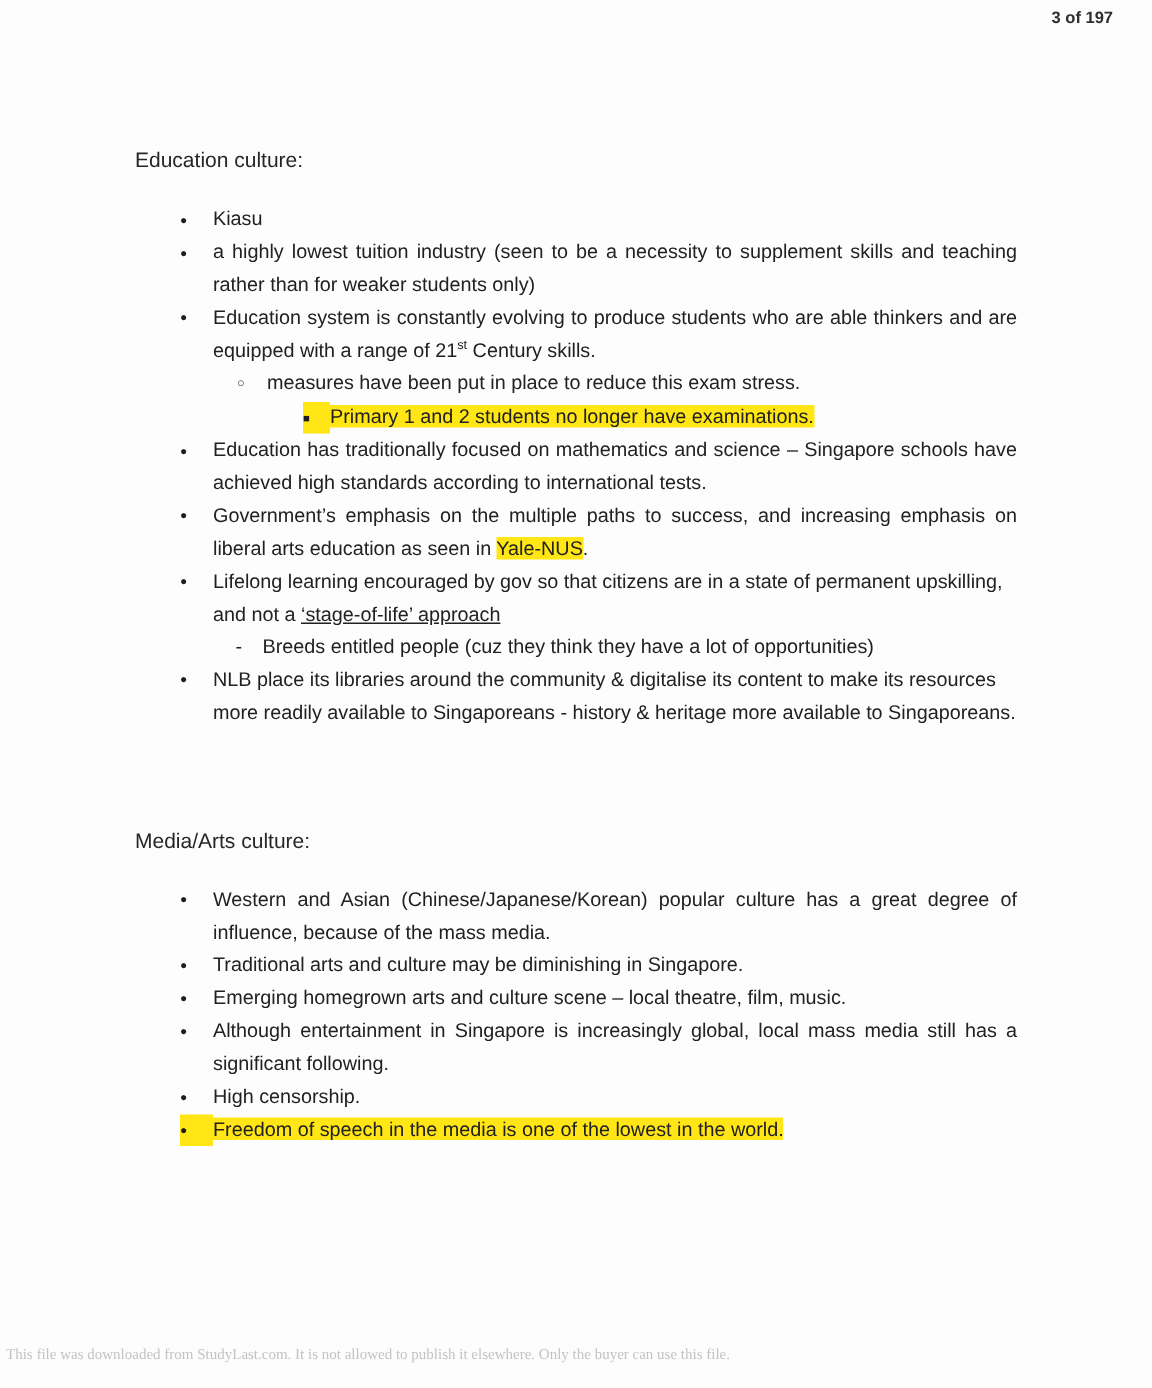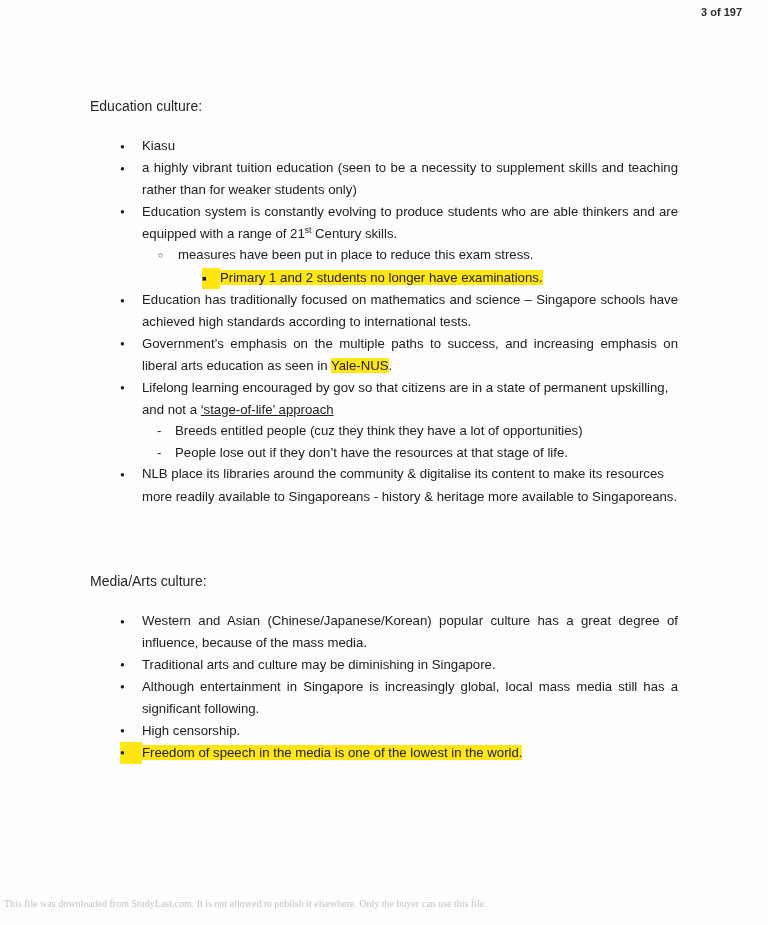--- a/index.html
+++ b/index.html
@@ -69,37 +69,37 @@
 <body>
 
 <div class="page">
   <div class="page-number">3 of 197</div>
   <div class="content">
     <div>
         <div class="section">
           <div class="section-heading">Education culture:</div>
           <div class="bullet-list">
             <div class="item lvl1"><span class="marker">●</span><span class="txt"><span class="seg">Kiasu</span></span></div>
-            <div class="item lvl1 justify"><span class="marker">●</span><span class="txt"><span class="seg">a highly vibrant tuition education (seen to be a necessity to supplement skills and teaching rather than for weaker students only)</span></span></div>
+            <div class="item lvl1 justify"><span class="marker">●</span><span class="txt"><span class="seg">a highly lowest tuition industry (seen to be a necessity to supplement skills and teaching rather than for weaker students only)</span></span></div>
             <div class="item lvl1 justify"><span class="marker">●</span><span class="txt"><span class="seg">Education system is constantly evolving to produce students who are able thinkers and are equipped with a range of 21</span><sup class="seg">st</sup><span class="seg"> Century skills.</span></span></div>
             <div class="item lvl2"><span class="marker">○</span><span class="txt"><span class="seg">measures have been put in place to reduce this exam stress.</span></span></div>
             <div class="item lvl3 hl-full"><span class="marker">■</span><span class="txt"><span class="seg">Primary 1 and 2 students no longer have examinations.</span></span></div>
             <div class="item lvl1 justify"><span class="marker">●</span><span class="txt"><span class="seg">Education has traditionally focused on mathematics and science – Singapore schools have achieved high standards according to international tests.</span></span></div>
             <div class="item lvl1 justify"><span class="marker">●</span><span class="txt"><span class="seg">Government’s emphasis on the multiple paths to success, and increasing emphasis on liberal arts education as seen in </span><span class="seg hl">Yale-NUS</span><span class="seg">.</span></span></div>
             <div class="item lvl1"><span class="marker">●</span><span class="txt"><span class="seg">Lifelong learning encouraged by gov so that citizens are in a state of permanent upskilling, and not a </span><span class="seg ul">‘stage-of-life’ approach</span></span></div>
             <div class="item lvl2 dash"><span class="marker">-</span><span class="txt"><span class="seg">Breeds entitled people (cuz they think they have a lot of opportunities)</span></span></div>
-            <div class="item lvl2 dash"><span class="marker">-</span><span class="txt"><span class="seg">People lose out if they don’t have the resources at that stage of life.</span></span></div>
             <div class="item lvl1"><span class="marker">●</span><span class="txt"><span class="seg">NLB place its libraries around the community &amp; digitalise its content to make its resources more readily available to Singaporeans - history &amp; heritage more available to Singaporeans.</span></span></div>
           </div>
         </div>
         <div class="section">
           <div class="section-heading">Media/Arts culture:</div>
           <div class="bullet-list">
             <div class="item lvl1 justify"><span class="marker">●</span><span class="txt"><span class="seg">Western and Asian (Chinese/Japanese/Korean) popular culture has a great degree of influence, because of the mass media.</span></span></div>
             <div class="item lvl1"><span class="marker">●</span><span class="txt"><span class="seg">Traditional arts and culture may be diminishing in Singapore.</span></span></div>
+            <div class="item lvl1"><span class="marker">●</span><span class="txt"><span class="seg">Emerging homegrown arts and culture scene – local theatre, film, music.</span></span></div>
             <div class="item lvl1 justify"><span class="marker">●</span><span class="txt"><span class="seg">Although entertainment in Singapore is increasingly global, local mass media still has a significant following.</span></span></div>
             <div class="item lvl1"><span class="marker">●</span><span class="txt"><span class="seg">High censorship.</span></span></div>
             <div class="item lvl1 hl-full"><span class="marker">●</span><span class="txt"><span class="seg">Freedom of speech in the media is one of the lowest in the world.</span></span></div>
           </div>
         </div>
       </div>
   </div>
   <div class="footer-note">This file was downloaded from StudyLast.com. It is not allowed to publish it elsewhere. Only the buyer can use this file.</div>
 </div>
 

